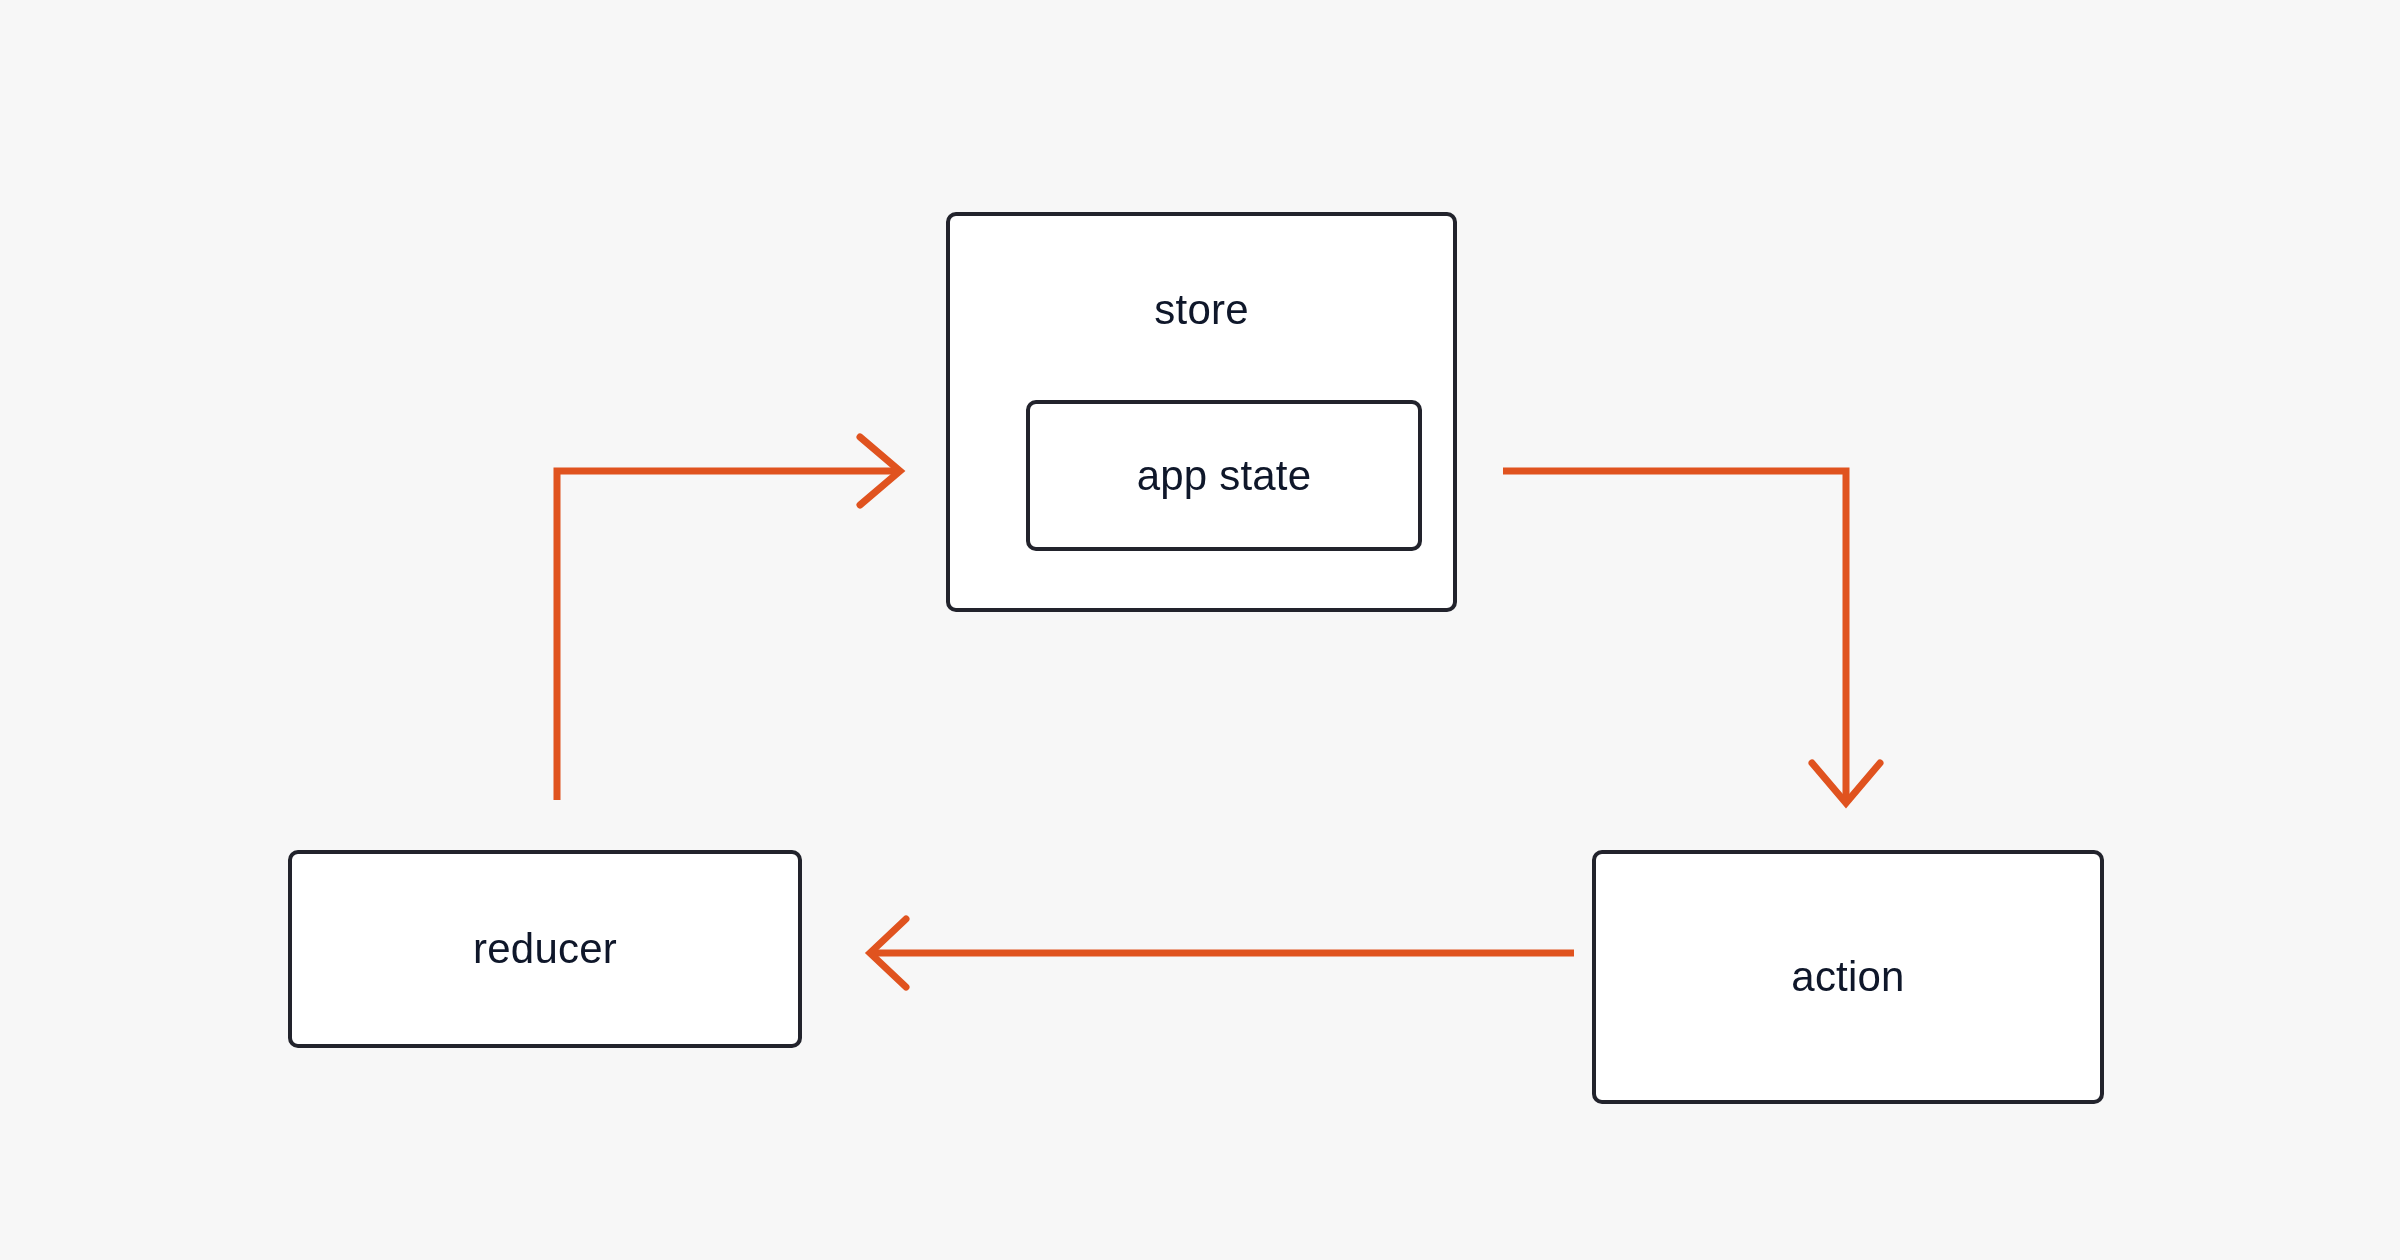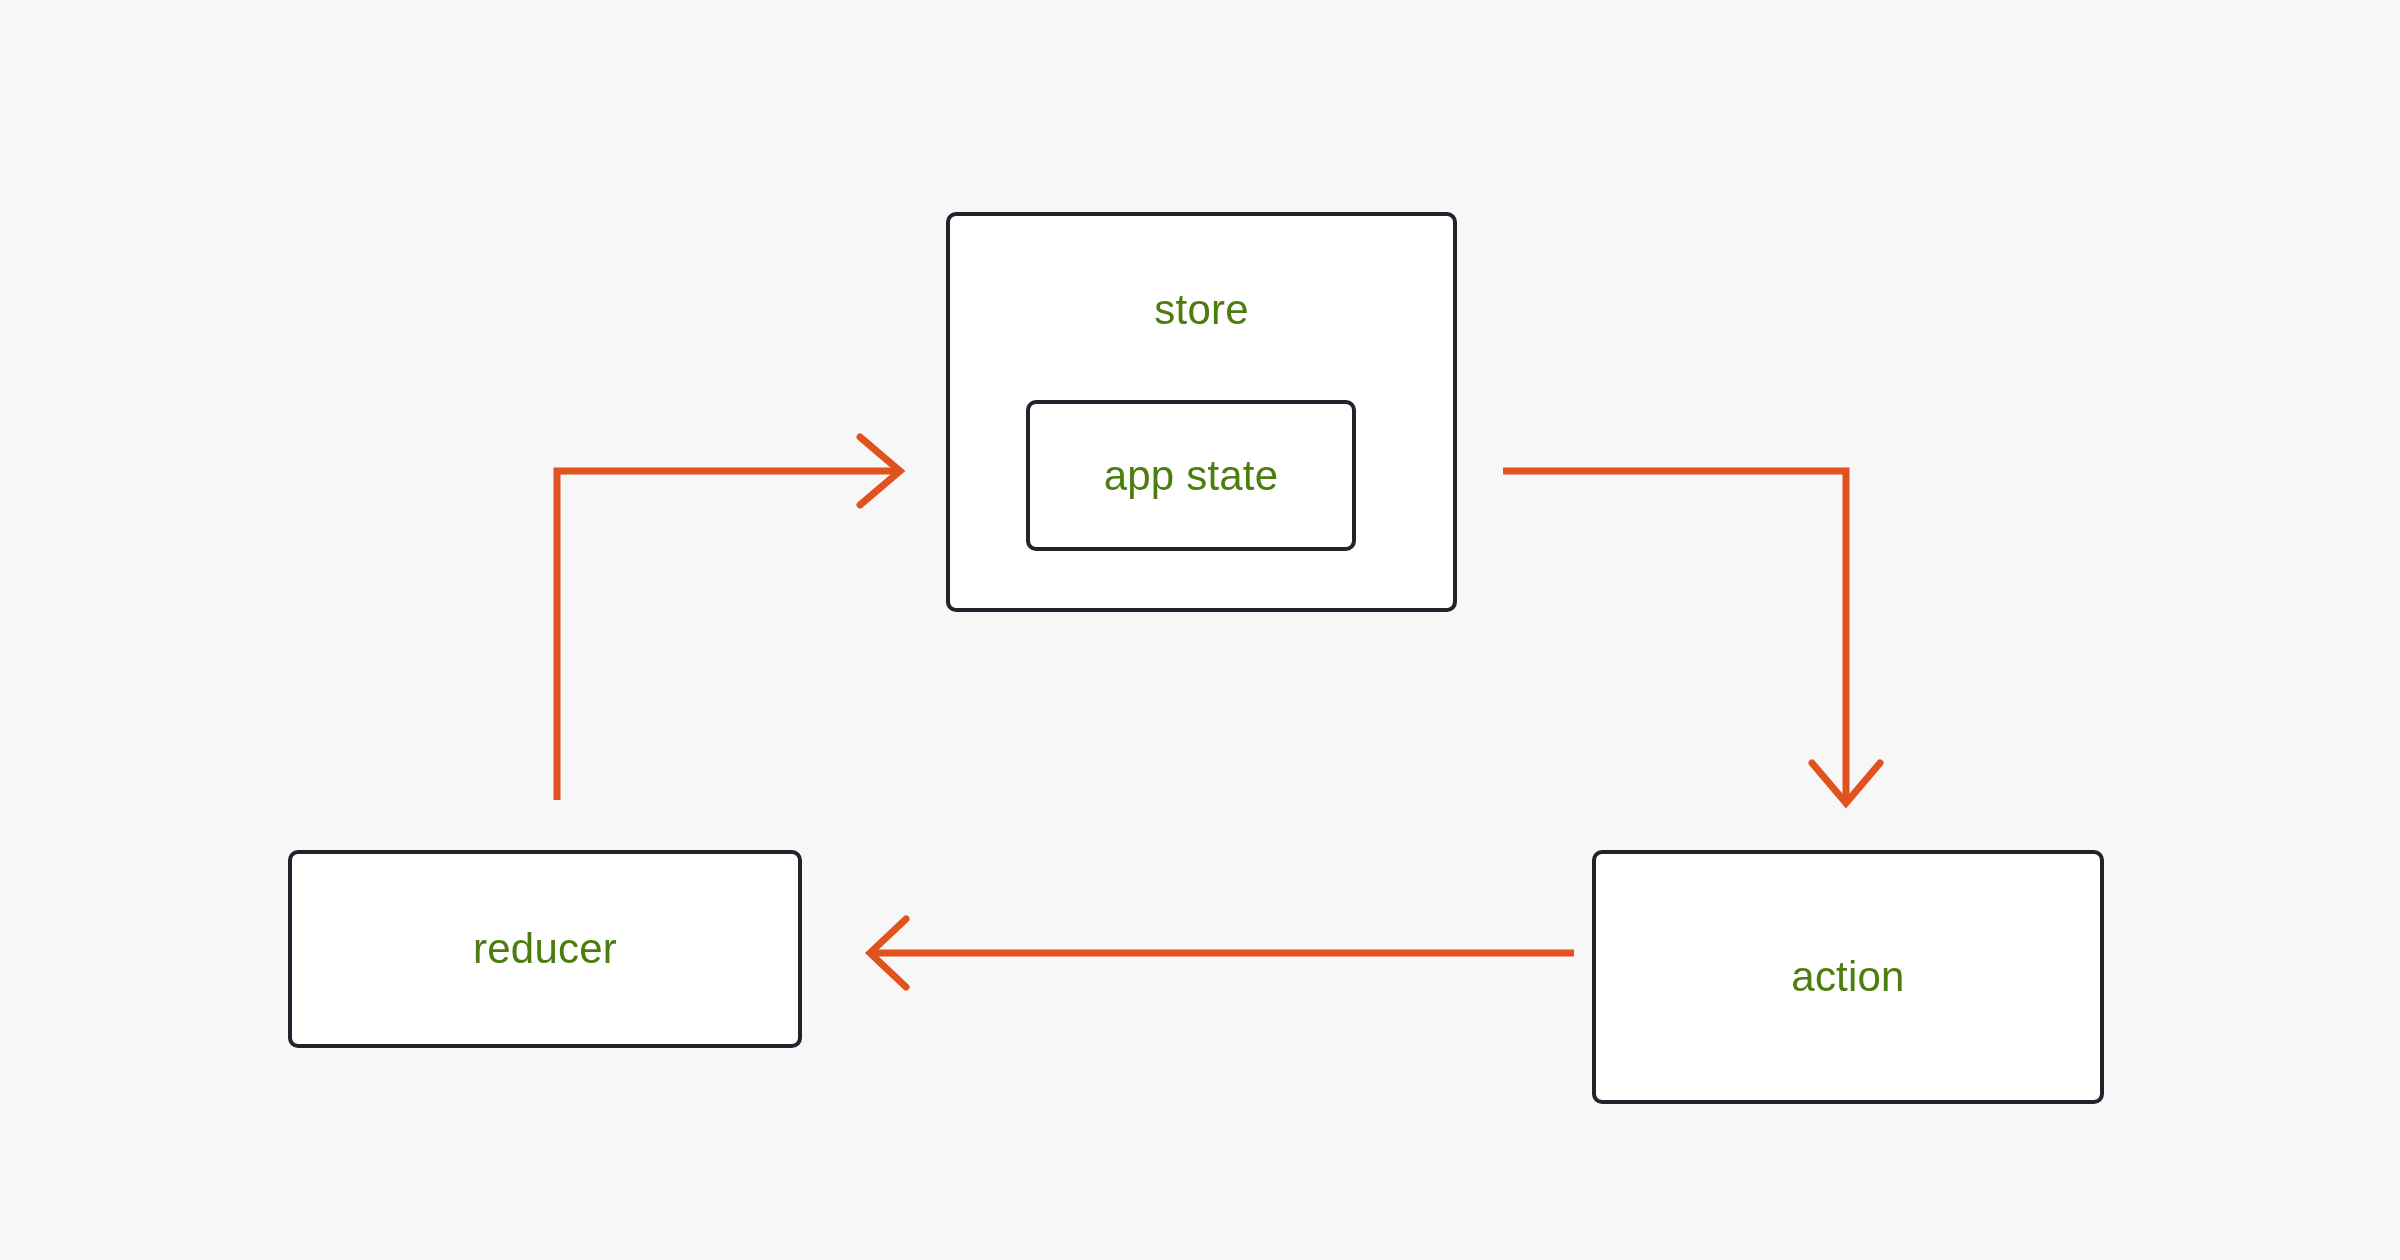--- a/index.html
+++ b/index.html
@@ -34,42 +34,42 @@
     background: #ffffff;
     border: 4px solid #22232c;
     border-radius: 10px;
     display: flex;
     align-items: center;
     justify-content: center;
   }
   .node-label {
     font-size: 42px;
     font-weight: 400;
-    color: #4d7c0f;
+    color: #0f172a;
     letter-spacing: 0.2px;
     line-height: 1;
     white-space: nowrap;
   }
   
   #node-store {
     left: 946px;
     top: 212px;
     width: 511px;
     height: 400px;
     align-items: flex-start;
     justify-content: center;
   }
   #node-store > .node-label {
     margin-top: 73px;
   }
   
   #node-app-state {
     left: 1026px;
     top: 400px;
-    width: 330px;
+    width: 396px;
     height: 151px;
     border-width: 4px;
     border-radius: 10px;
   }
   
   #node-reducer {
     left: 288px;
     top: 850px;
     width: 514px;
     height: 198px;

